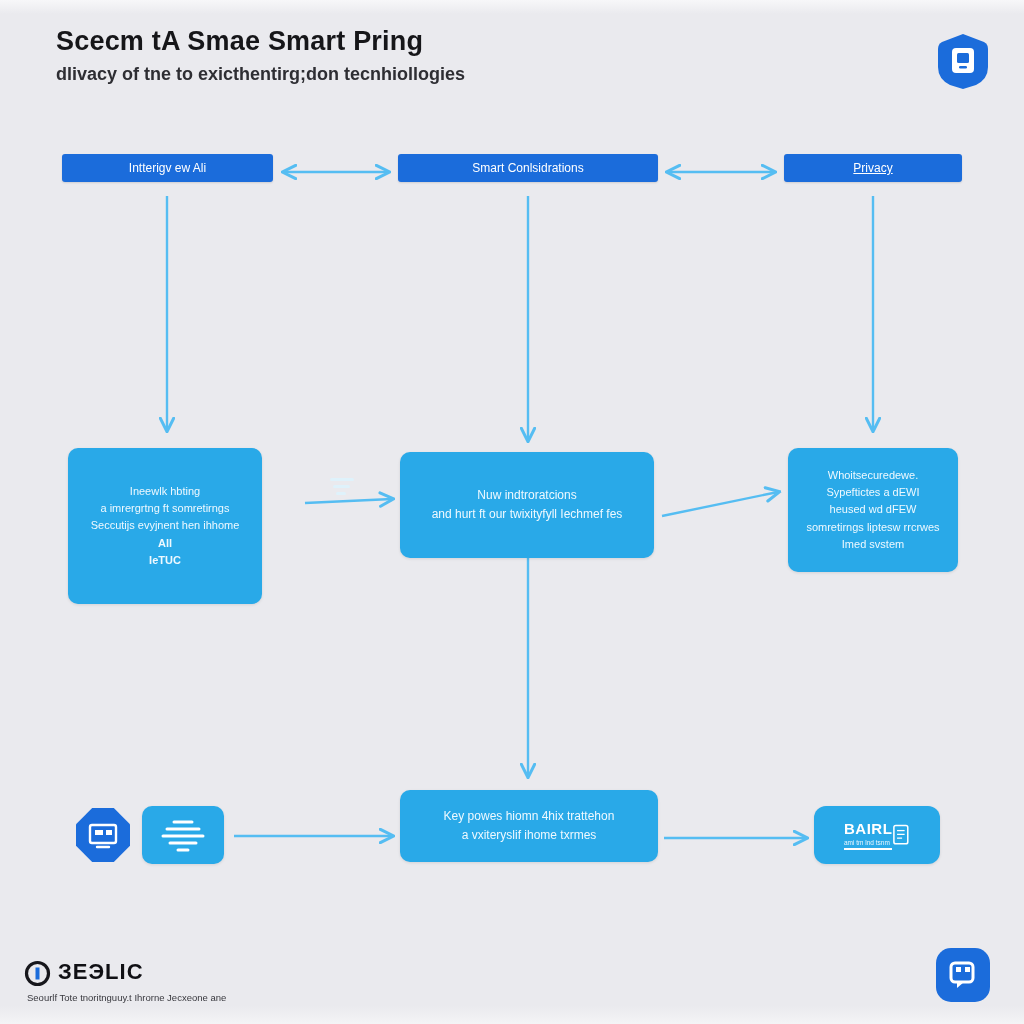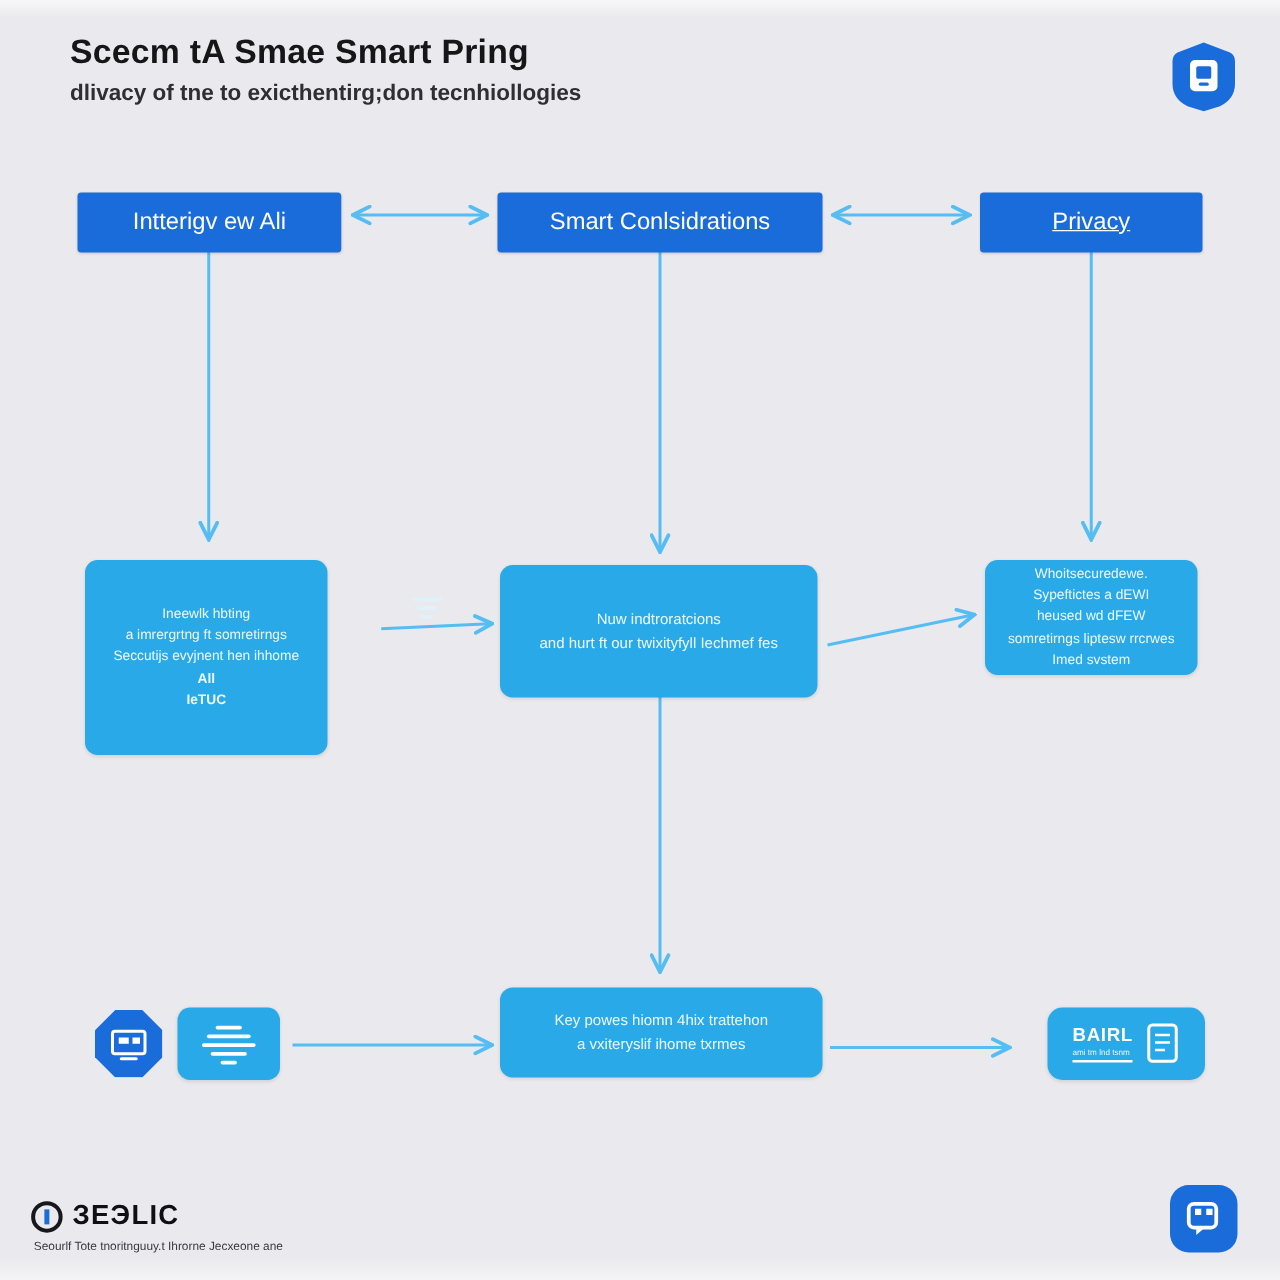--- a/index.html
+++ b/index.html
@@ -11,38 +11,38 @@
   
   .title-block{position:absolute;left:35px;top:26px;margin-left:21px;}
   .heading{font-size:27px;font-weight:700;color:#161619;letter-spacing:.2px;}
   .subtitle{font-size:18px;font-weight:700;color:#2e2e33;margin-top:7px;}
 
   
   .connectors{position:absolute;left:0;top:0;pointer-events:none;}
 
   
   .hbox{
-    position:absolute;top:154px;height:48px;background:#1b6cdb;color:#ffffff;
+    position:absolute;top:154px;height:28px;background:#1b6cdb;color:#ffffff;
     display:flex;align-items:center;justify-content:center;
-    font-size:19px;border-radius:3px;box-shadow:0 1px 2px rgba(0,0,0,.12);
+    font-size:12px;border-radius:3px;box-shadow:0 1px 2px rgba(0,0,0,.12);
   }
   #h-left{left:62px;width:211px;}
   #h-center{left:398px;width:260px;}
   #h-right{left:784px;width:178px;text-decoration:underline;}
 
   
   .dbox{
     position:absolute;background:#29a9e8;border-radius:10px;color:#eef9ff;
     display:flex;flex-direction:column;align-items:center;justify-content:center;
     text-align:center;line-height:1.55;padding:8px 10px;box-sizing:border-box;
     box-shadow:0 1px 3px rgba(0,0,0,.10);
   }
   #d-left{left:68px;top:448px;width:194px;height:156px;font-size:11px;}
   #d-center{left:400px;top:452px;width:254px;height:106px;font-size:12px;}
-  #d-right{left:788px;top:448px;width:170px;height:92px;font-size:11px;}
+  #d-right{left:788px;top:448px;width:170px;height:124px;font-size:11px;}
   #d-bottom{left:400px;top:790px;width:258px;height:72px;font-size:12px;}
   .dline{width:100%;}
   .dline.strong{font-weight:700;}
 
   
   .triple{position:absolute;left:330px;top:478px;width:26px;}
   .triple span{display:block;height:3px;background:#dff2fb;border-radius:2px;margin-bottom:4px;}
   .triple span:nth-child(1){width:24px;}
   .triple span:nth-child(2){width:17px;margin-left:3px;}
   .triple span:nth-child(3){width:10px;margin-left:6px;}
@@ -59,23 +59,23 @@
     left:142px;top:806px;width:82px;height:58px;background:#29a9e8;border-radius:10px;
     display:flex;align-items:center;justify-content:center;box-shadow:0 1px 3px rgba(0,0,0,.10);
   }
   .bottomright{
     left:936px;top:948px;width:54px;height:54px;background:#1b6cdb;border-radius:15px;
     display:flex;align-items:center;justify-content:center;
   }
 
   
   .badge{
-    position:absolute;left:838px;top:806px;width:126px;height:58px;background:#29a9e8;
+    position:absolute;left:814px;top:806px;width:126px;height:58px;background:#29a9e8;
     border-radius:12px;display:flex;align-items:center;justify-content:space-between;
-    padding:8px 20px;box-sizing:border-box;box-shadow:0 1px 3px rgba(0,0,0,.10);
+    padding:8px 30px;box-sizing:border-box;box-shadow:0 1px 3px rgba(0,0,0,.10);
   }
   .badge-label{font-size:15px;font-weight:800;color:#ffffff;letter-spacing:.5px;}
   .badge-sub{font-size:6.5px;color:#e9f7ff;margin-top:2px;border-bottom:2px solid #ffffff;padding-bottom:2px;max-width:60px;}
 
   
   .footer-logo{position:absolute;left:24px;top:960px;width:27px;height:27px;}
   .footer-brand{position:absolute;left:58px;top:959px;font-size:22px;font-weight:800;color:#101014;letter-spacing:1px;}
   .footer-caption{position:absolute;left:27px;top:992px;font-size:9.5px;color:#38383e;}
 </style>
 </head>

